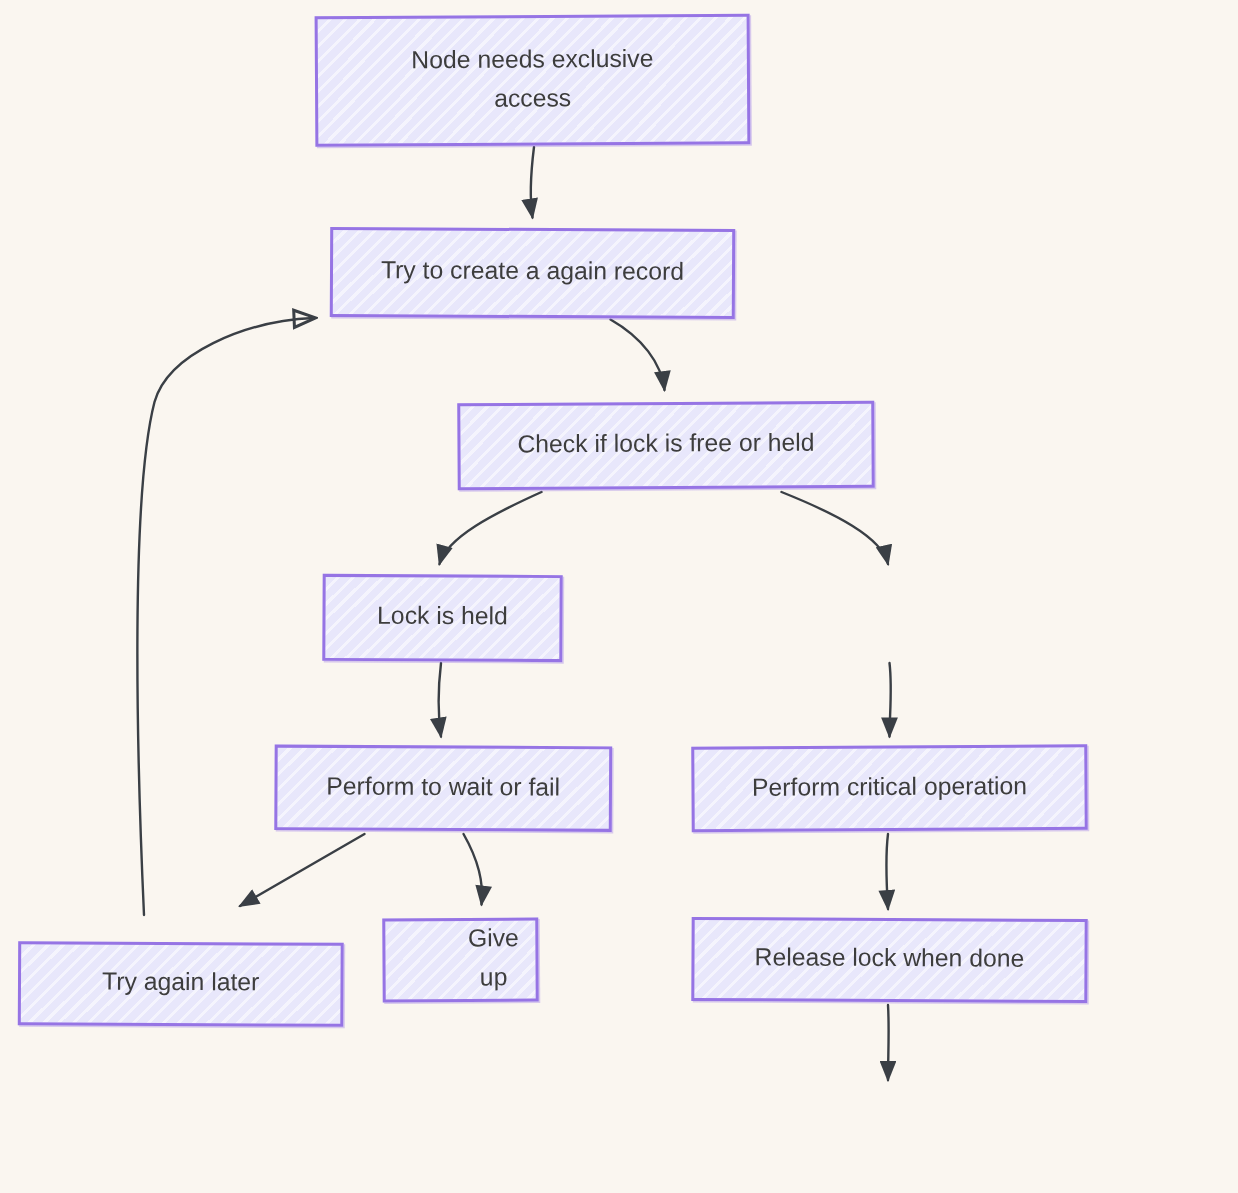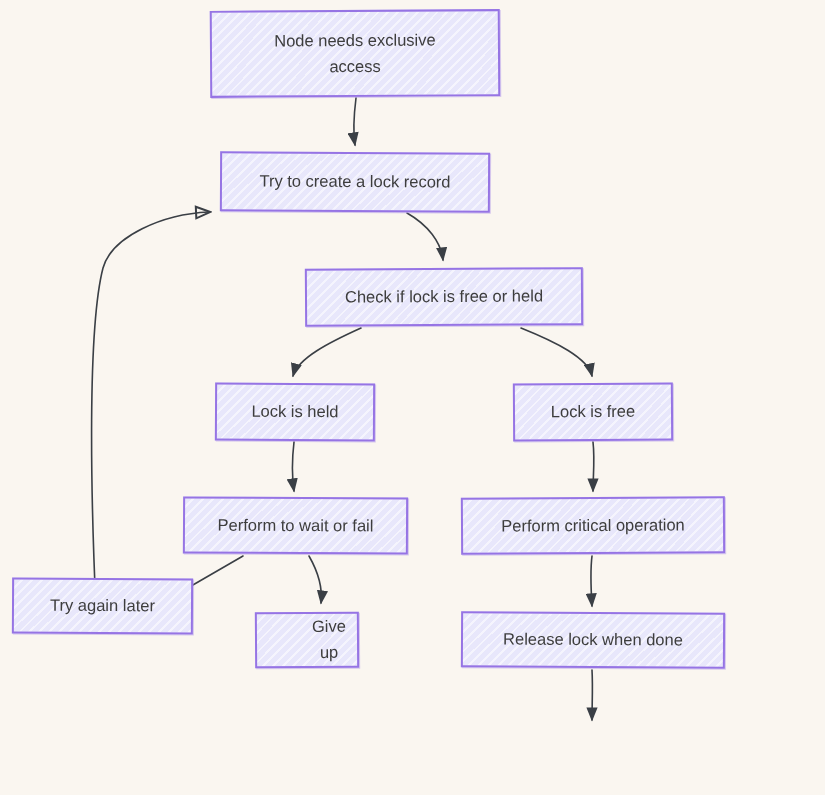--- a/index.html
+++ b/index.html
@@ -52,21 +52,21 @@
   .node.r1 { transform: rotate(-0.35deg); }
   .node.r2 { transform: rotate(0.3deg); }
   
   #n0  { left: 210px; top: 10px;  width: 290px; height: 87px; }
   #n1  { left: 220px; top: 152px; width: 270px; height: 60px; }
   #n2  { left: 305px; top: 268px; width: 278px; height: 58px; }
   #n3  { left: 215px; top: 383px; width: 160px; height: 58px; align-items: center; }
   #n4  { left: 513px; top: 383px; width: 160px; height: 58px; }
   #n5  { left: 183px; top: 497px; width: 225px; height: 57px; }
   #n6  { left: 461px; top: 497px; width: 264px; height: 57px; }
-  #n7  { left: 12px;  top: 578px; width: 181px; height: 56px; }
+  #n7  { left: 12px;  top: 628px; width: 217px; height: 56px; }
   #n8  { left: 255px; top: 612px; width: 104px; height: 56px; padding-left: 44px; }
   #n9  { left: 461px; top: 612px; width: 264px; height: 56px; }
   #n10 { left: 537px; top: 727px; width: 112px; height: 56px; }
   .edge {
     fill: none;
     stroke: #3a3f45;
     stroke-width: 1.6;
     stroke-linecap: round;
   }
 </style>
@@ -97,34 +97,31 @@
     <path class="edge" d="M592,670 C593,687 592,704 592,720" marker-end="url(#arrow-solid)"></path>
     <path class="edge" d="M96,610 C91,500 87,330 103,268 C112,236 163,214 209,212" marker-end="url(#arrow-open)"></path>
   </svg>
 
   <div class="node r1" id="n0">
     <span>Node needs exclusive
 access</span>
   </div>
 
   <div class="node r2" id="n1">
-    <span>Try to create a lock record</span>
+    <span>Try to create a again record</span>
   </div>
 
   <div class="node r1" id="n2">
     <span>Check if lock is free or held</span>
   </div>
 
   <div class="node r2" id="n3">
     <span>Lock is held</span>
   </div>
 
-  <div class="node r1" id="n4">
-    <span>Lock is free</span>
-  </div>
 
   <div class="node r2" id="n5">
     <span>Perform to wait or fail</span>
   </div>
 
   <div class="node r1" id="n6">
     <span>Perform critical operation</span>
   </div>
 
   <div class="node r2" id="n7">

